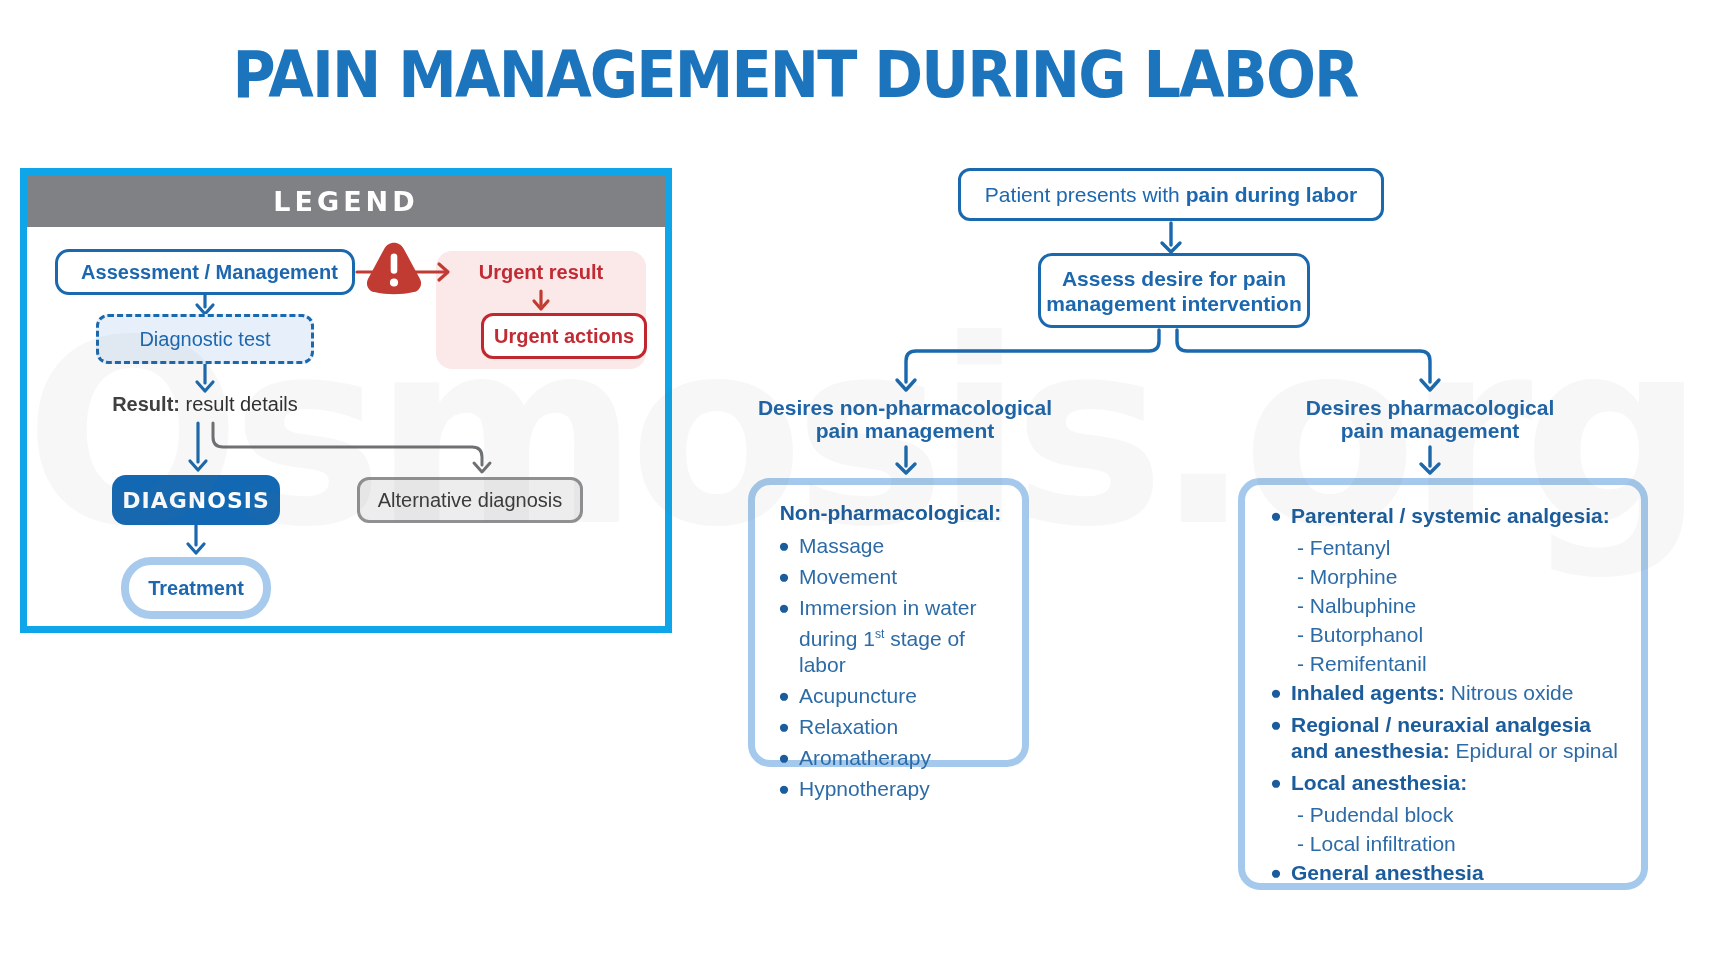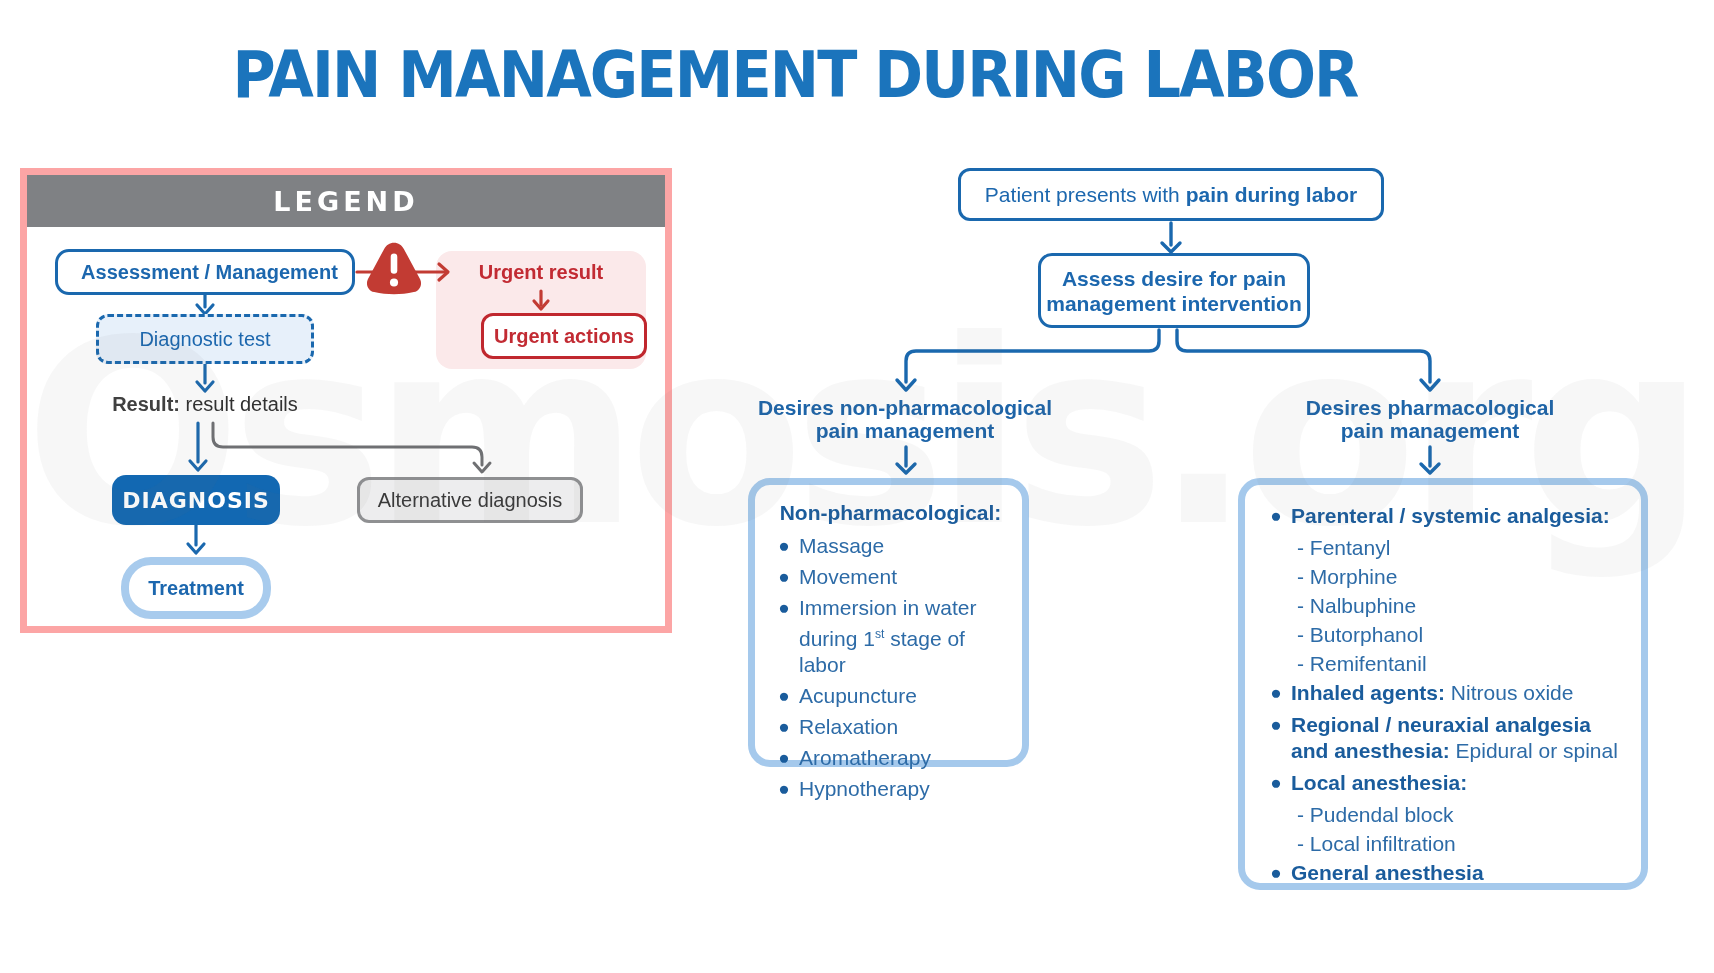--- a/index.html
+++ b/index.html
@@ -10,21 +10,21 @@
              font-family:"DejaVu Sans",sans-serif;font-weight:800;font-size:255px;
              letter-spacing:-10px;color:rgba(110,110,110,0.055);white-space:nowrap;
              z-index:9;pointer-events:none;}
   
   .title{position:absolute;left:0;top:38px;width:1590px;text-align:center;
          font-family:"DejaVu Sans",sans-serif;font-weight:800;font-size:64px;
          letter-spacing:-2px;color:#1b74bc;transform:scaleX(0.92);transform-origin:50% 50%;
          white-space:nowrap;z-index:3;}
   
   .legend{position:absolute;left:20px;top:168px;width:652px;height:465px;background:#fff;
-          border:7px solid #fca5a5;box-sizing:border-box;z-index:3;}
+          border:7px solid #0ea5e9;box-sizing:border-box;z-index:3;}
   .legend-header{height:52px;background:#7f8184;display:flex;align-items:center;justify-content:center;}
   .legend-header span{font-family:"DejaVu Sans",sans-serif;font-weight:800;font-size:27px;
           color:#ffffff;letter-spacing:4px;}
   .legend-body{position:relative;width:638px;height:406px;}
   .legend-svg{position:absolute;left:0;top:0;z-index:2;}
   .assessment-box{position:absolute;left:28px;top:22px;width:300px;height:46px;z-index:3;
           border:3px solid #1a68ae;border-radius:14px;background:#fff;box-sizing:border-box;
           display:flex;align-items:center;justify-content:center;
           color:#1c67ae;font-size:20px;font-weight:600;padding-left:9px;}
   .warning-icon{position:absolute;left:336px;top:12px;z-index:4;}

